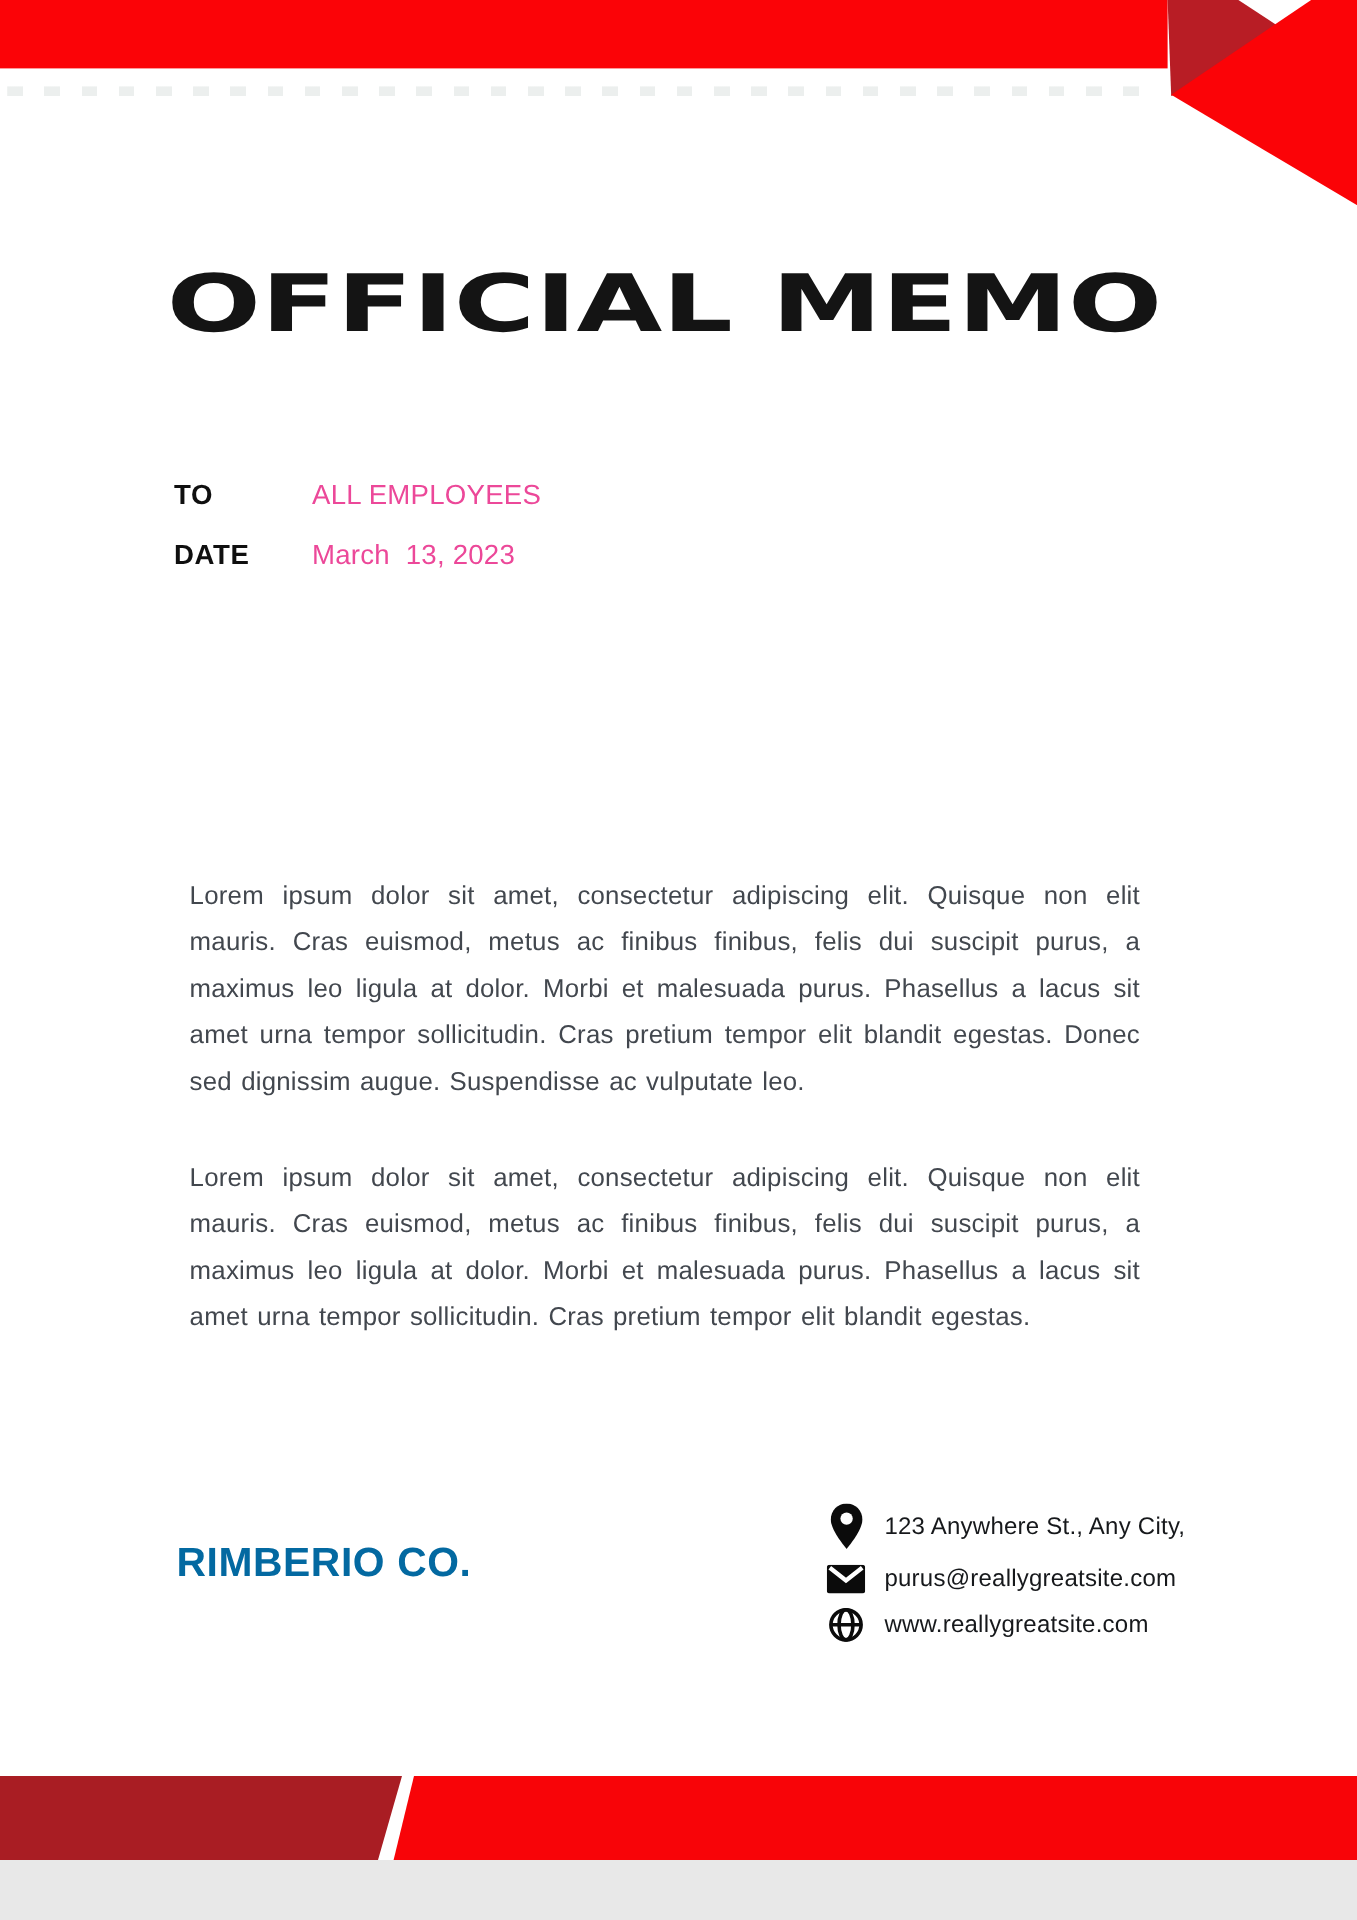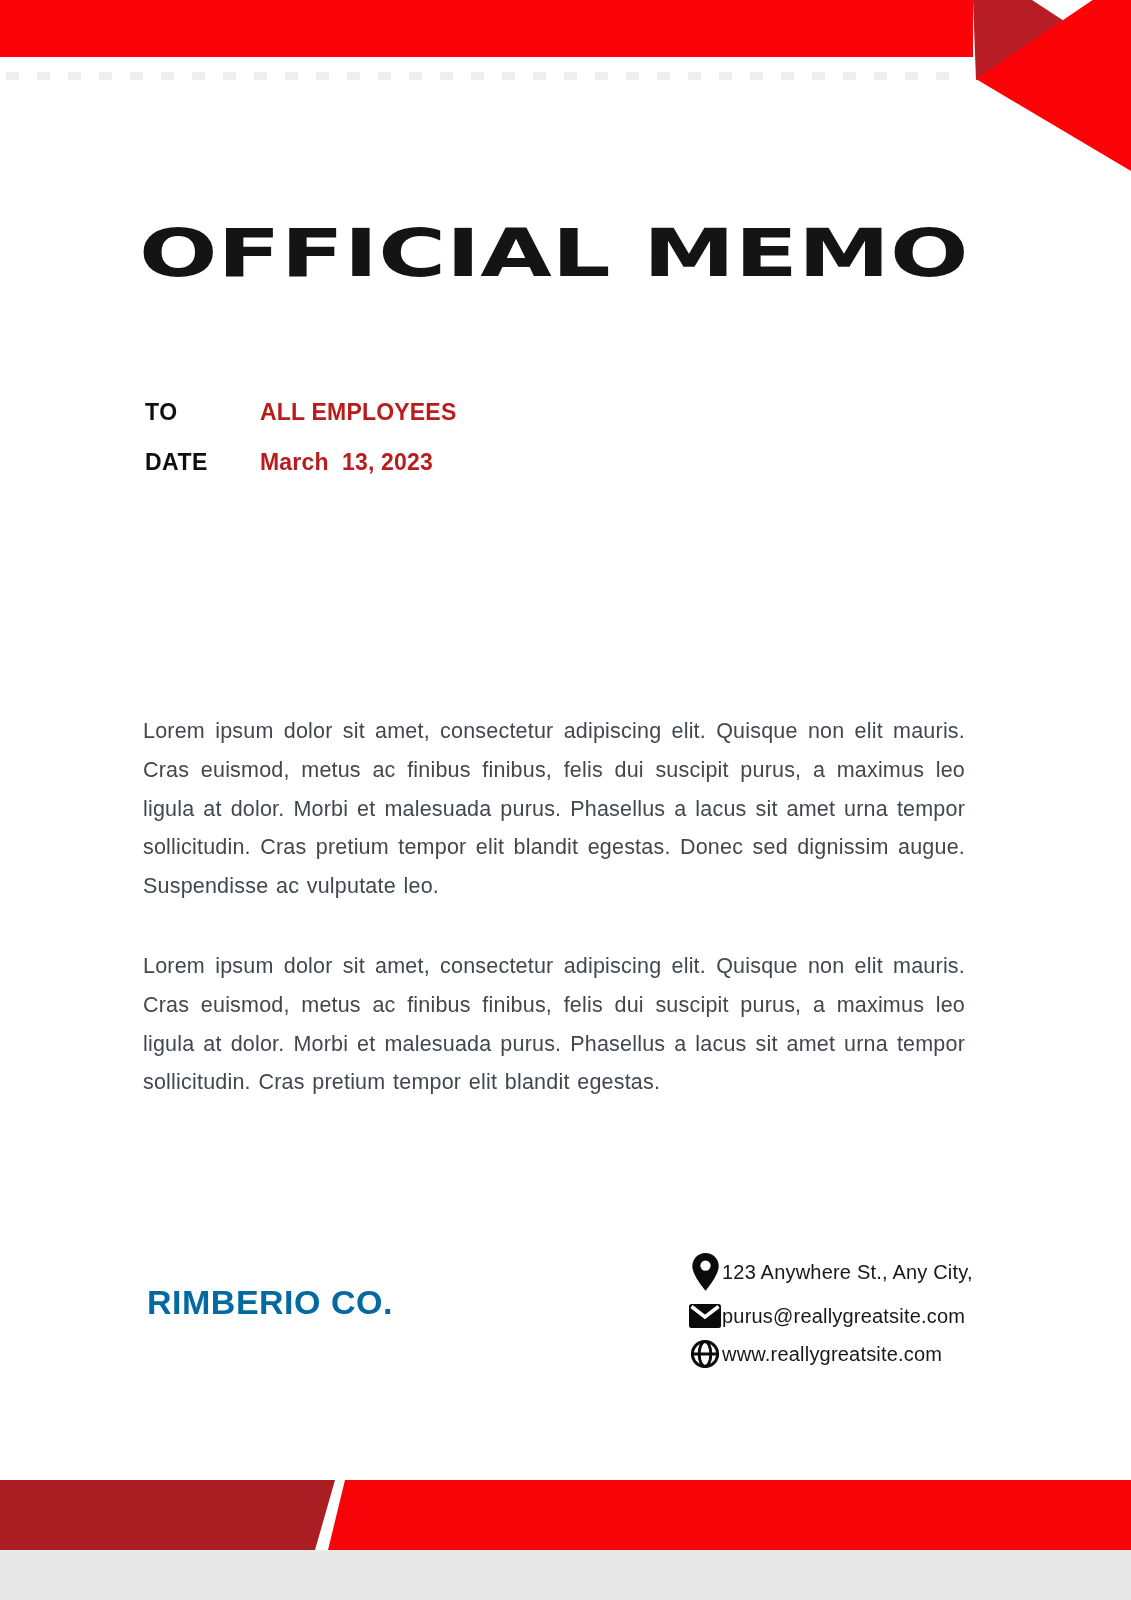--- a/index.html
+++ b/index.html
@@ -37,44 +37,44 @@
   }
   
   .fields{position:absolute;left:145px;top:400px;width:600px;}
   .field-row{display:flex;height:24px;margin-bottom:26px;align-items:center;}
   .field-label{
     width:115px;flex:0 0 115px;
     font-weight:700;font-size:23px;color:#0f0f0f;
     letter-spacing:.5px;
   }
   .field-value{
-    font-weight:700;font-size:23px;color:#b91c1c;
+    font-weight:400;font-size:23px;color:#ec4899;
     white-space:pre;letter-spacing:.2px;
   }
   
   .body-text{
     position:absolute;left:143px;top:712px;width:822px;
     font-size:21.5px;line-height:38.8px;
     color:#42474e;
     text-align:justify;
     letter-spacing:.2px;
     word-spacing:1.5px;
   }
-  .body-text p{margin:0;}
+  .body-text p{margin:15px;}
   .body-text p + p{margin-top:41px;}
   
   .company{
     position:absolute;left:147px;top:1285px;
     font-weight:700;font-size:34px;line-height:1;
     color:#0369a1;letter-spacing:.5px;
     white-space:nowrap;
   }
   .contact-row{
     position:absolute;left:688px;
-    display:flex;align-items:center;
+    display:flex;align-items:center;gap:15px;
   }
   .contact-row .icon-box{
     width:34px;flex:0 0 34px;display:flex;justify-content:center;align-items:center;
   }
   .contact-text{
     font-size:20px;color:#16181b;letter-spacing:.2px;white-space:nowrap;
   }
   .row-address{top:1252px;height:40px;}
   .row-email{top:1303px;height:26px;}
   .row-web{top:1339px;height:30px;}

